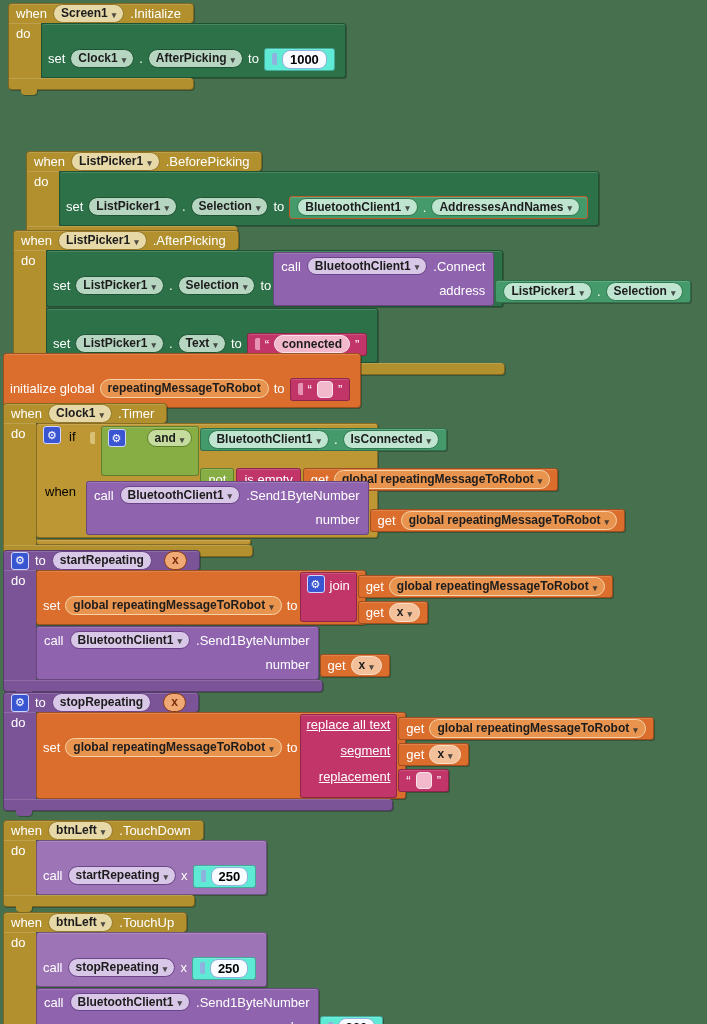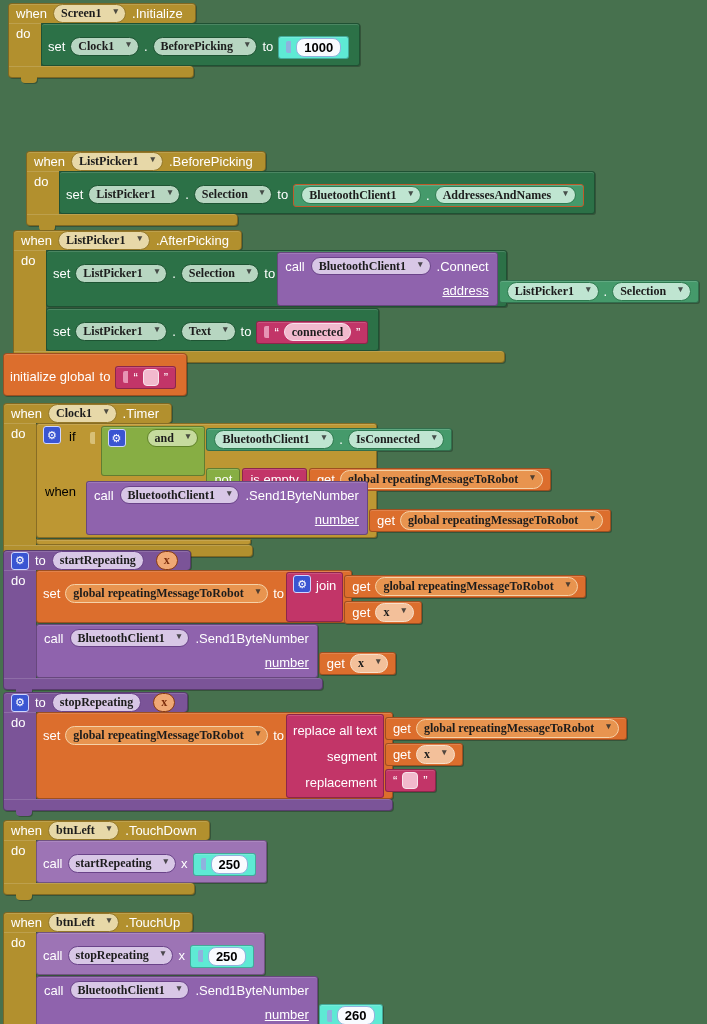--- a/index.html
+++ b/index.html
@@ -27,24 +27,24 @@
   .body{display:flex;align-items:stretch;}
   .spine{width:33px;color:#fff;padding:3px 0 0 7px;border-top:none;border-bottom:none;border-right:none;}
   .inner{display:flex;flex-direction:column;align-items:flex-start;}
   .inner>*+*{margin-top:1px;}
   .foot{height:12px;border-radius:0 4px 4px 4px;border-top:none;position:relative;}
   .foot::after{content:"";position:absolute;left:12px;top:100%;width:16px;height:6px;
     background:inherit;border-radius:0 0 4px 4px;}
   .iffoot{height:6px;border-radius:0 0 3px 3px;}
   .stmt{display:inline-flex;align-items:flex-start;color:#fff;border-radius:3px;
     min-height:25px;padding:0 8px 0 0;}
-  .lblrow{display:inline-flex;align-items:center;gap:5px;height:37px;padding:4px 2px 0 6px;white-space:nowrap;}
+  .lblrow{display:inline-flex;align-items:center;gap:5px;height:37px;padding:16px 2px 0 6px;white-space:nowrap;}
   .lbl{white-space:nowrap;}
-  .chip{display:inline-flex;align-items:flex-start;gap:12px;padding:1px 7px;border-radius:10px;
-    font-size:12px;font-weight:bold;color:#1c1c1c;border:1px solid;line-height:1.2;white-space:nowrap;font-family:Liberation Serif, serif;}
+  .chip{display:inline-flex;align-items:flex-end;gap:4px;padding:1px 7px;border-radius:10px;
+    font-size:12px;font-weight:bold;color:#1c1c1c;border:1px solid;line-height:1.2;white-space:nowrap;}
   .dd{font-size:9px;color:rgba(40,40,40,0.8);}
   .ch-gold{background:#E7D8A8;border-color:#94782A;}
   .ch-green{background:#B7D6C1;border-color:#1E5433;}
   .ch-mint{background:#BFE5D1;border-color:#2E7A4F;}
   .ch-purp{background:#D8C7E6;border-color:#6A4389;}
   .ch-lime{background:#C6DB9E;border-color:#5F8228;margin-left:16px;}
   .ch-var{background:#E8944F;border-color:#F5D2A8;}
   .ch-varx{background:#F3C09A;border-color:#F8E0CB;}
   .ch-param{background:#F0A875;border-color:#8A3C10;color:#7C2D0C;}
   .ch-pink{background:#F2B9CD;border-color:#F8E3EC;}
@@ -59,27 +59,27 @@
   .plug{width:5px;height:12px;border-radius:2px 0 0 2px;flex:none;}
   .plug-math{background:#8FB2DE;}
   .plug-text{background:#E794B4;}
   .plug-gold{background:#D8C077;}
   .core{position:relative;display:inline-flex;align-items:flex-start;gap:5px;
     border-radius:3px;color:#fff;padding:2px 6px;}
   .hang{position:absolute;left:100%;margin-left:2px;display:inline-flex;gap:2px;white-space:nowrap;}
   .mcall{position:relative;display:flex;flex-direction:column;align-items:flex-start;
     border-radius:3px;color:#fff;padding:1px 8px 3px 7px;margin-top:1px;}
   .mcall .r1{display:flex;align-items:center;gap:6px;height:24px;white-space:nowrap;}
-  .mcall .r2{display:flex;align-items:center;justify-content:flex-end;height:24px;width:100%;text-decoration:underline;}
+  .mcall .r2{display:flex;align-items:center;justify-content:flex-end;height:24px;width:100%;}
   .ifblk{display:flex;flex-direction:column;align-items:flex-start;border-radius:3px;
     padding:2px 8px 2px 6px;}
   .ifr{display:flex;align-items:flex-start;gap:6px;}
   .ifr+.ifr{margin-top:2px;}
   .lblcol{display:flex;flex-direction:column;align-items:flex-end;}
-  .lblcol .lrow{height:26px;display:flex;align-items:center;}
+  .lblcol .lrow{height:26px;display:flex;align-items:flex-start;text-decoration:underline;}
 </style>
 </head>
 <body>
 
 <div class="canvas">
 
   <div class="blk" style="left:8px;top:3px">
     <div class="hrow c-event">
       <span class="lbl">when</span>
       <span class="chip ch-gold">
@@ -93,21 +93,21 @@
       <div class="inner">
         <div class="stmt c-setg">
           <div class="lblrow">
             <span class="lbl">set</span>
             <span class="chip ch-green">
                 <span>Clock1</span>
                 <span class="dd">▾</span>
               </span>
             <span class="lbl">.</span>
             <span class="chip ch-green">
-                <span>BeforePicking</span>
+                <span>AfterPicking</span>
                 <span class="dd">▾</span>
               </span>
             <span class="lbl">to</span>
             <span class="val c-math">
                 <span class="plug plug-math"></span>
                 <span class="numfield">1000</span>
               </span>
           </div>
         </div>
       </div>
@@ -234,20 +234,21 @@
         </div>
       </div>
     </div>
     <div class="foot c-event" style="width:492px"></div>
   </div>
 
   <div class="blk" style="left:3px;top:353px">
     <div class="stmt c-var" style="border-radius:4px">
       <div class="lblrow">
         <span class="lbl">initialize global</span>
+        <span class="chip ch-var">repeatingMessageToRobot</span>
         <span class="lbl">to</span>
         <span class="val c-text">
           <span class="plug plug-text"></span>
           <span>“</span>
           <span class="strfield"></span>
           <span>”</span>
         </span>
       </div>
     </div>
   </div>

